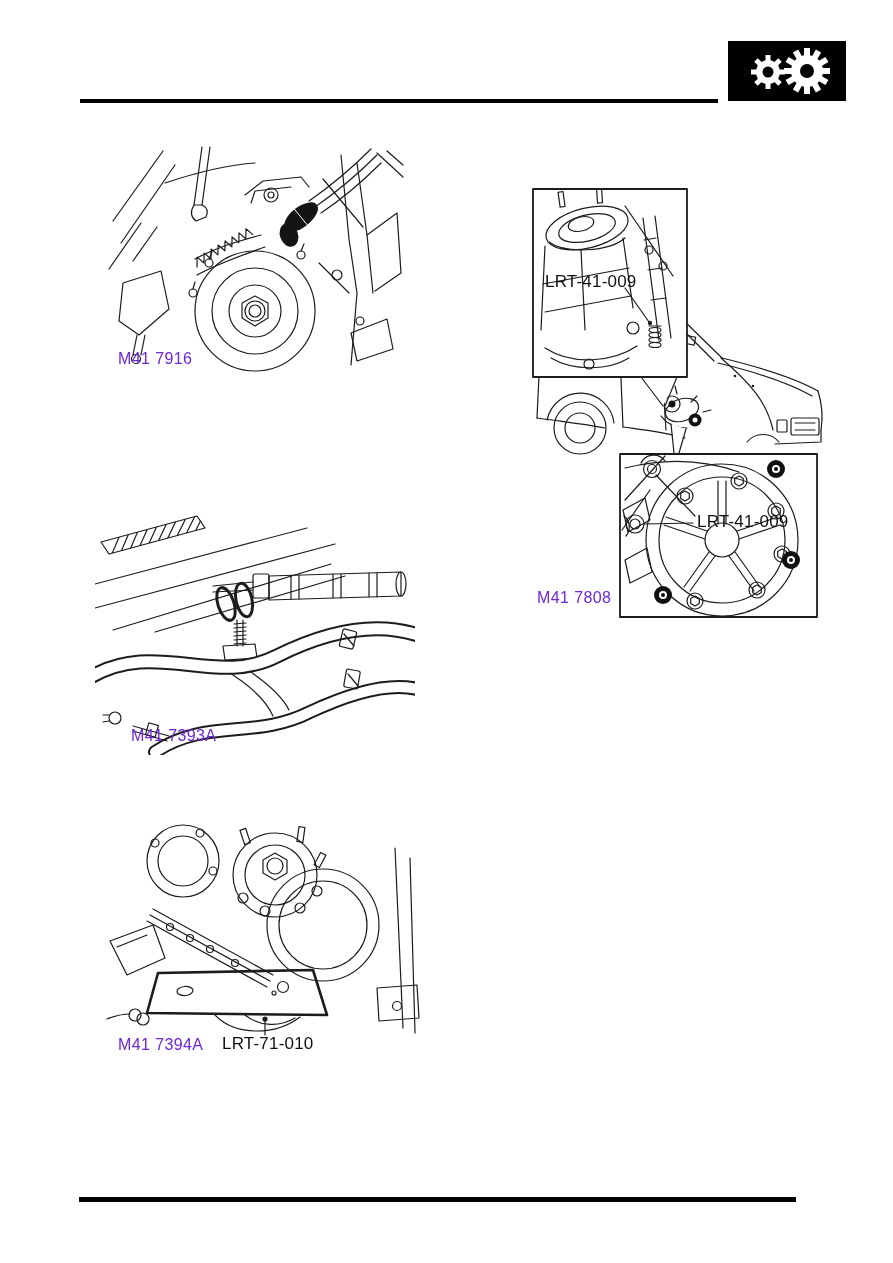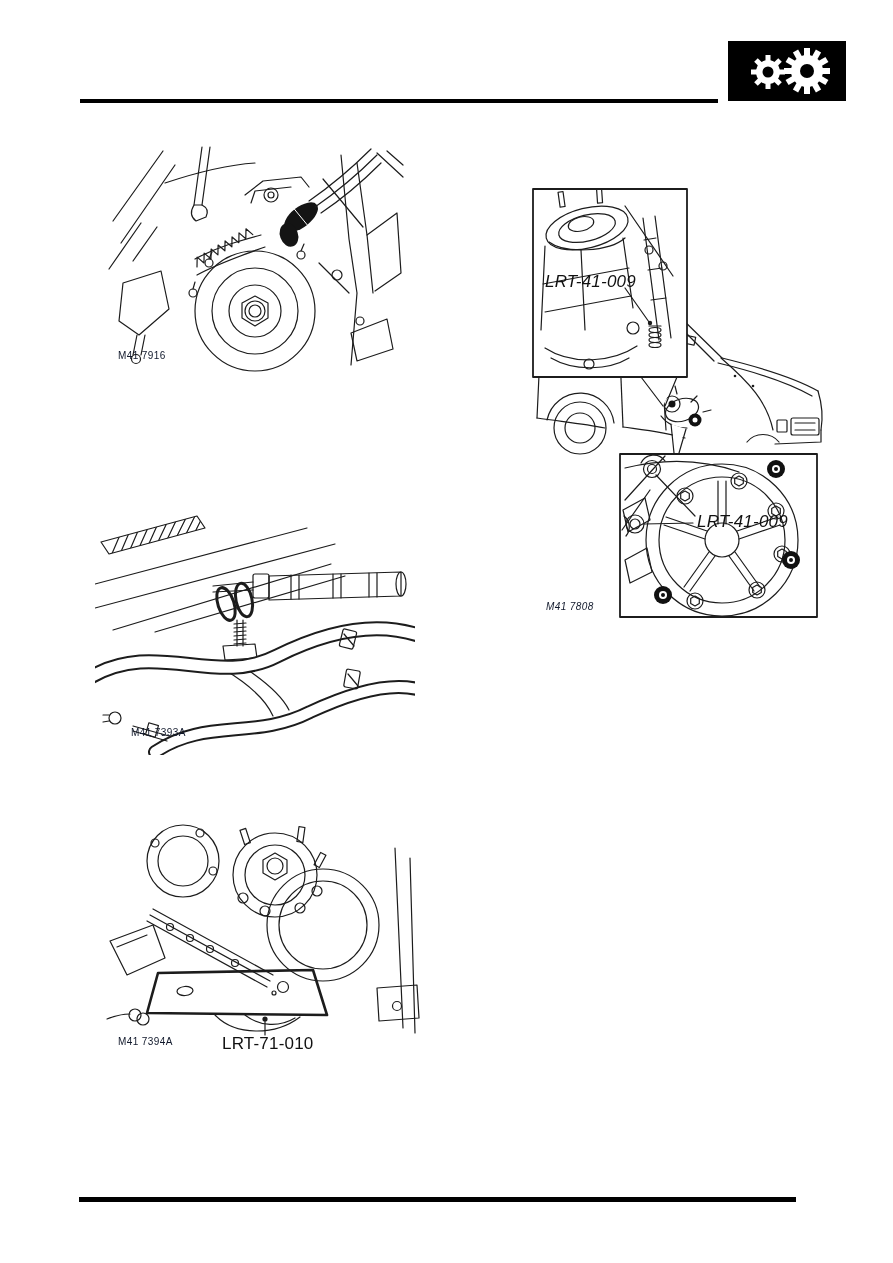--- a/index.html
+++ b/index.html
@@ -7,21 +7,21 @@
     width:893px;height:1263px;background:#ffffff;position:relative;
     font-family:"Liberation Sans", sans-serif;overflow:hidden;color:#111;
   }
   .rule{position:absolute;background:#000;}
   #top-rule{left:80px;top:99px;width:638px;height:4px;}
   #bottom-rule{left:79px;top:1197px;width:717px;height:5px;}
   #logo-box{position:absolute;left:728px;top:41px;width:118px;height:60px;background:#000;}
   .figure{position:absolute;}
   .figure svg{display:block;position:absolute;left:0;top:0;}
   .caption{
-    position:absolute;font-size:10px;letter-spacing:.4px;white-space:nowrap;color:#0f172a;
+    position:absolute;font-size:16px;letter-spacing:.4px;white-space:nowrap;color:#6d28d9;
   }
   .tool-label{
     position:absolute;font-size:17px;letter-spacing:.2px;white-space:nowrap;color:#111;
   }
 </style>
 </head>
 <body>
 
 <div class="rule" id="top-rule"></div>
 <div class="rule" id="bottom-rule"></div>
@@ -247,21 +247,21 @@
       <circle cx="302" cy="183" r="4.5"></circle>
 
       <circle cx="170" cy="196" r="2.6" fill="#1c1c1c" stroke="none"></circle>
       <path d="M170,198 L170,212"></path>
     </g>
   </svg>
   <span class="caption" style="left:23px;top:213px;text-align:center;">M41 7394A</span>
   <span class="tool-label" style="left:127px;top:211px;">LRT-71-010</span>
 </div>
 
-<div class="figure" style="left:525px;top:180px;width:312px;height:440px;font-style:italic;">
+<div class="figure" style="left:525px;top:180px;width:312px;height:440px;">
   <svg width="312" height="440" viewBox="0 0 312 440">
     <defs>
       <clipPath id="c1">
           <rect x="9" y="10" width="152" height="186"></rect>
         </clipPath>
       <clipPath id="c2">
           <rect x="96" y="275" width="195" height="161"></rect>
         </clipPath>
     </defs>
     <g fill="none" stroke="#1c1c1c" stroke-width="1.2" stroke-linecap="round" stroke-linejoin="round">
@@ -394,14 +394,14 @@
             <circle cx="266" cy="380" r="2" fill="#111" stroke="none"></circle>
         </g>
 
         <path d="M131,295 L170,336"></path>
         <path d="M119,344 L168,343"></path>
       </g>
     </g>
   </svg>
   <span class="tool-label" style="left:20px;top:92px;">LRT-41-009</span>
   <span class="tool-label" style="left:172px;top:332px;">LRT-41-009</span>
-  <span class="caption" style="left:12px;top:421px;margin-left:9px;">M41 7808</span>
+  <span class="caption" style="left:12px;top:409px;">M41 7808</span>
 </div>
 
 </body></html>

